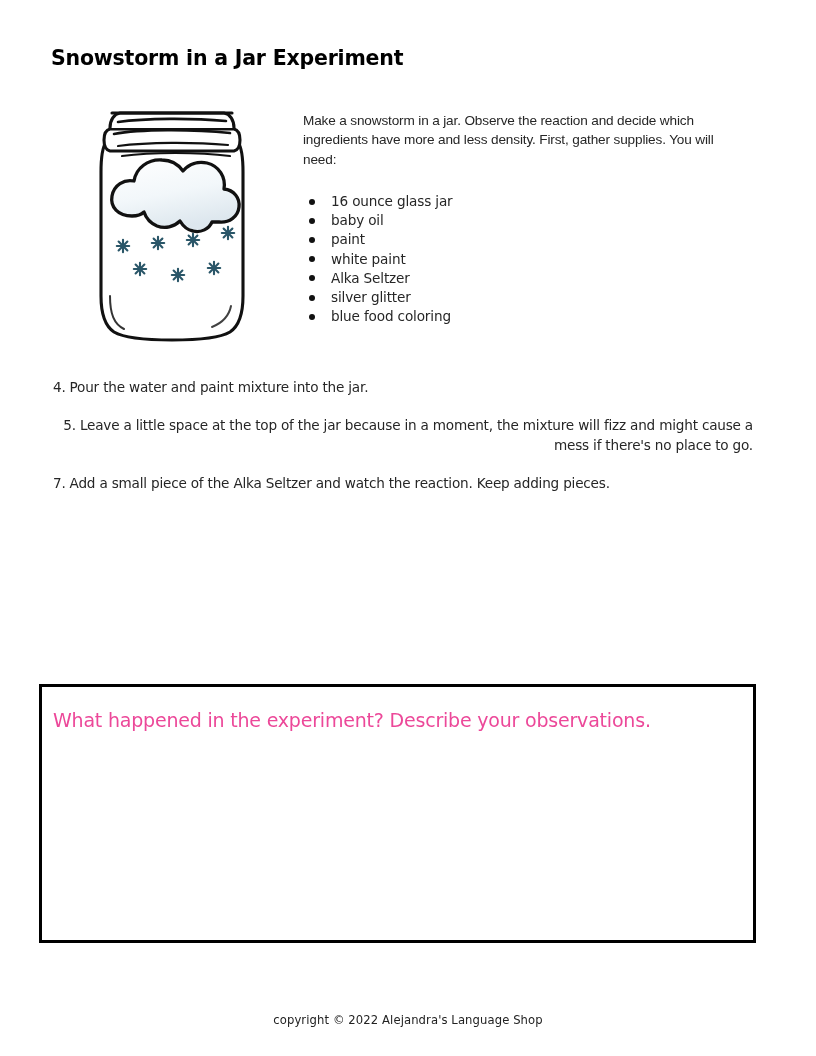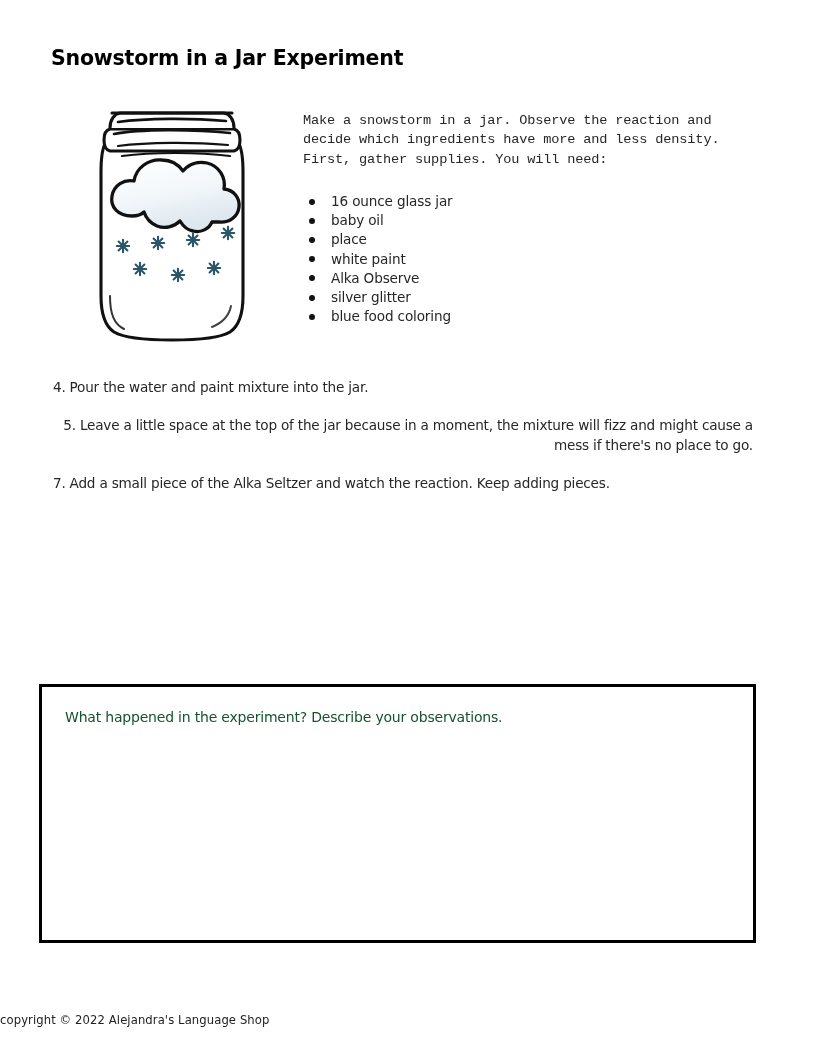--- a/index.html
+++ b/index.html
@@ -49,21 +49,21 @@
     width: 170px;
     height: 248px;
   }
 
   
   .intro {
     position: absolute;
     left: 303px;
     top: 111px;
     width: 430px;
-    font-family: Liberation Mono, monospace;
+    font-family: Liberation Sans, sans-serif;
     font-size: 13.6px;
     line-height: 19.4px;
     color: #262626;
     letter-spacing: -0.15px;
   }
 
   
   .supplies {
     position: absolute;
     left: 303px;
@@ -123,35 +123,36 @@
     left: 39px;
     top: 684px;
     width: 717px;
     height: 259px;
     border: 3px solid #000000;
     box-sizing: border-box;
     background: #ffffff;
   }
   .answer-prompt {
     position: absolute;
-    left: 23px;
+    left: 11px;
     top: 22px;
     font-family: "DejaVu Sans", sans-serif;
-    font-size: 14px;
-    color: #14532d;
+    font-size: 19px;
+    color: #ec4899;
     letter-spacing: -0.2px;
     white-space: nowrap;
   }
 
   
   .footer {
     position: absolute;
     left: 0;
     right: 0;
     top: 1013px;
+    text-align: center;
     font-family: "DejaVu Sans", sans-serif;
     font-size: 11.6px;
     color: #222222;
     letter-spacing: 0.1px;
   }
 </style>
 </head>
 <body>
 
 <div class="page">
@@ -225,23 +226,23 @@
         <use href="#flake" x="126" y="168"></use>
       </g>
     </svg>
   </div>
 
   <div class="intro">Make a snowstorm in a jar.  Observe the reaction and decide which ingredients have more and less density.  First, gather supplies.  You will need:</div>
 
   <ul class="supplies">
     <li><span class="bullet"></span><span>16 ounce glass jar</span></li>
     <li><span class="bullet"></span><span>baby oil</span></li>
-    <li><span class="bullet"></span><span>place</span></li>
+    <li><span class="bullet"></span><span>paint</span></li>
     <li><span class="bullet"></span><span>white paint</span></li>
-    <li><span class="bullet"></span><span>Alka Observe</span></li>
+    <li><span class="bullet"></span><span>Alka Seltzer</span></li>
     <li><span class="bullet"></span><span>silver glitter</span></li>
     <li><span class="bullet"></span><span>blue food coloring</span></li>
   </ul>
 
   <div class="steps">
     <div class="step">
       <span class="num">4.</span><span>Pour the water and paint mixture into the jar.</span>
     </div>
     <div class="step wide">
       <span class="num">5.</span><span>Leave a little space at the top of the jar because in a moment, the mixture will fizz and might cause a mess if there's no place to go.</span>

